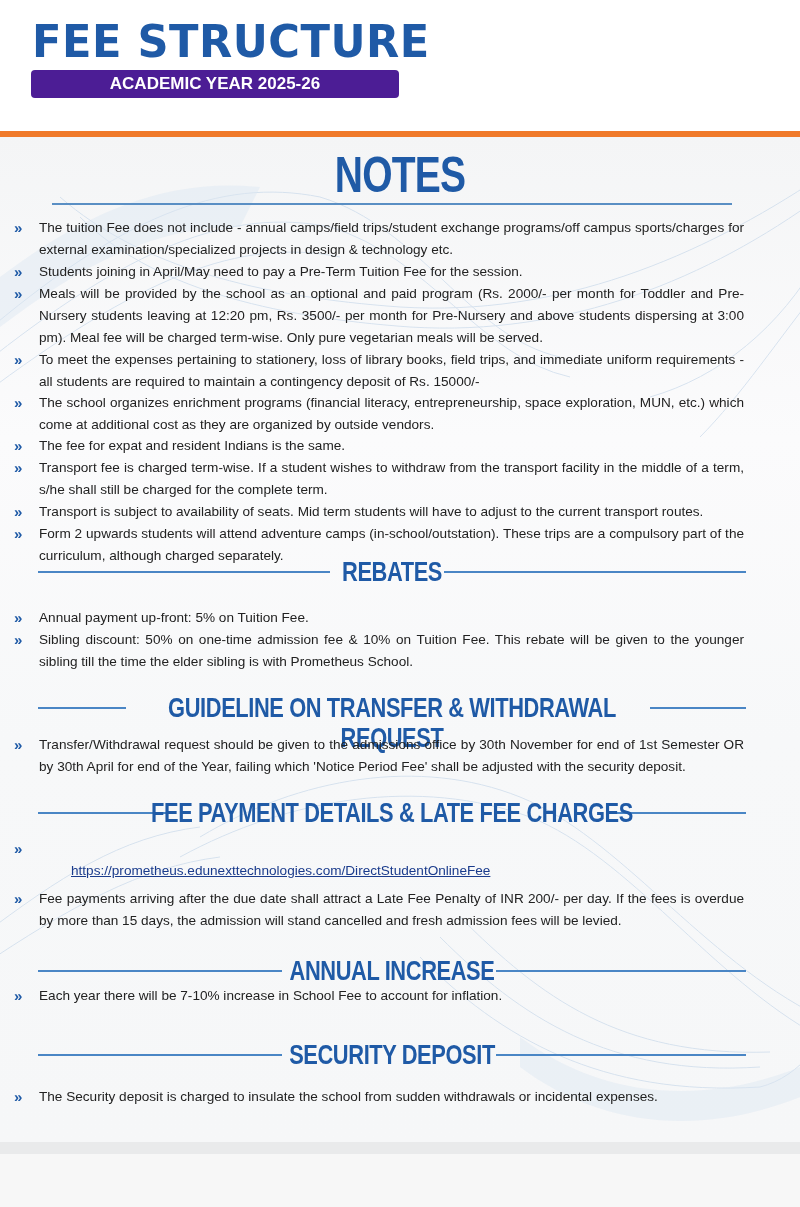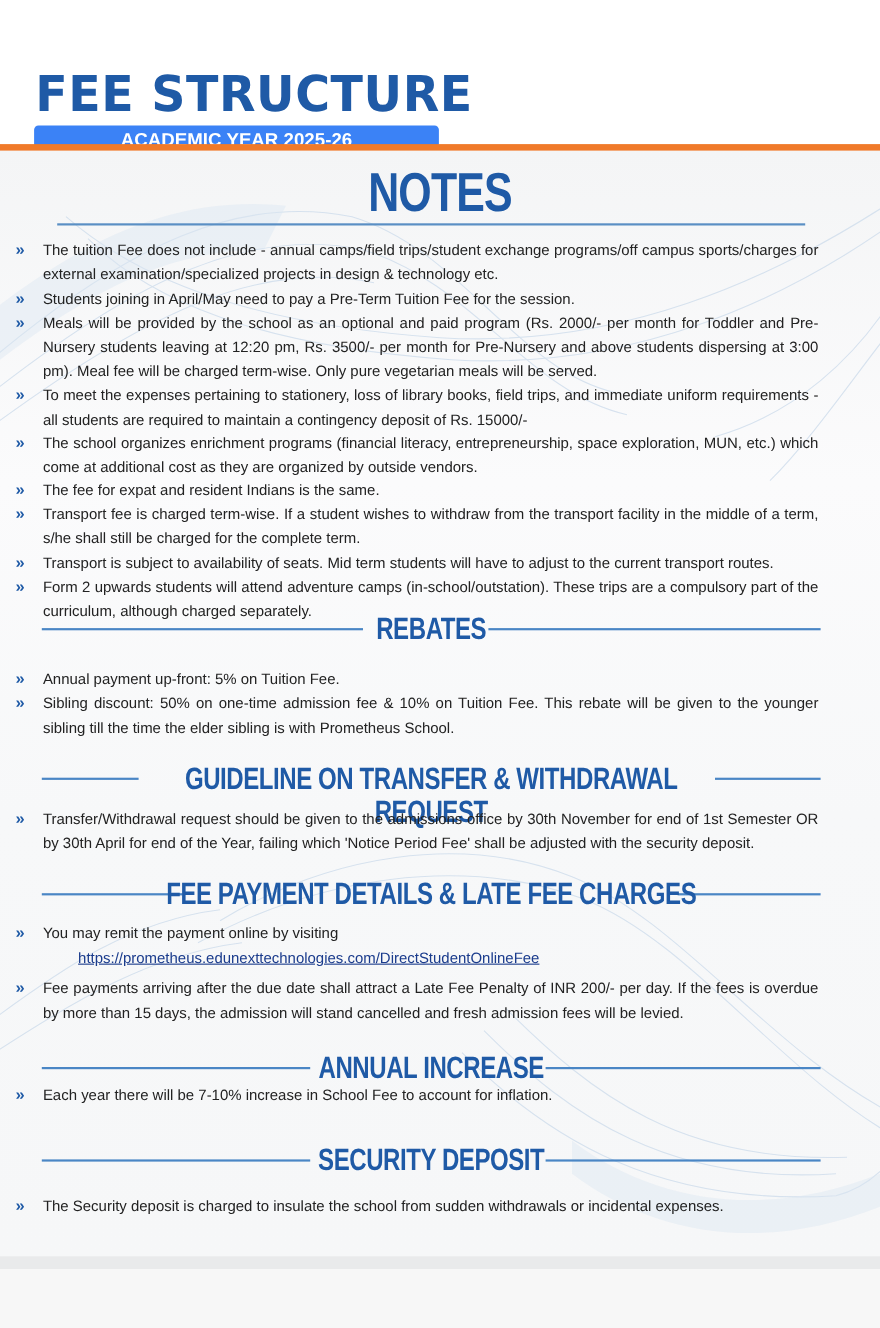--- a/index.html
+++ b/index.html
@@ -6,32 +6,31 @@
   html, body { width: 800px; height: 1207px; overflow: hidden; }
   body {
     font-family: "Liberation Sans", sans-serif;
     background: #ffffff;
     position: relative;
     color: #222;
   }
   .header {
     position: absolute; left: 0; top: 0; width: 800px; height: 131px;
     background: #ffffff;
-    margin-top: 44px;
   }
   .title {
     position: absolute; left: 32px; top: 16px;
     font-family: "DejaVu Sans", sans-serif;
     font-weight: bold; font-size: 45px; letter-spacing: 0.5px;
     color: #1f5aa6; line-height: 52px;
     transform: scaleX(0.96); transform-origin: left;
   }
   .year-pill {
     position: absolute; left: 31px; top: 70px; width: 368px; height: 28px;
-    background: #3b82f6; border-radius: 4px;
+    background: #4c1d95; border-radius: 4px;
     color: #fff; font-weight: bold; font-size: 17px;
     text-align: center; line-height: 28px;
   }
   .logo {
     position: absolute; left: 612px; top: 6px; width: 150px; height: 115px;
   }
   .logo svg { position: absolute; left: 50px; top: 0; }
   .logo-name {
     position: absolute; left: 0; top: 72px; width: 150px; text-align: center;
     font-family: "DejaVu Sans", sans-serif; font-weight: bold;
@@ -200,21 +199,21 @@
 </div>
 
 <div class="section-head" style="top:798px">
   <div class="line" style="left:0;width:128px"></div>
   <div class="line" style="left:578px;width:130px"></div>
   <div class="label">FEE PAYMENT DETAILS &amp; LATE FEE CHARGES</div>
 </div>
 <div class="bullet" style="top:838px">
   <span class="mark">»</span>
   <span class="txt left">
-    <span>You may remit the payment online by visiting</span><br>
+    <br>
     <a class="link">https://prometheus.edunexttechnologies.com/DirectStudentOnlineFee</a>
   </span>
 </div>
 <div class="bullet" style="top:888px">
   <span class="mark">»</span>
   <span class="txt">Fee payments arriving after the due date shall attract a Late Fee Penalty of INR 200/- per day. If the fees is overdue by more than 15 days, the admission will stand cancelled and fresh admission fees will be levied.</span>
 </div>
 
 <div class="section-head" style="top:956px">
   <div class="line" style="left:0;width:244px"></div>

